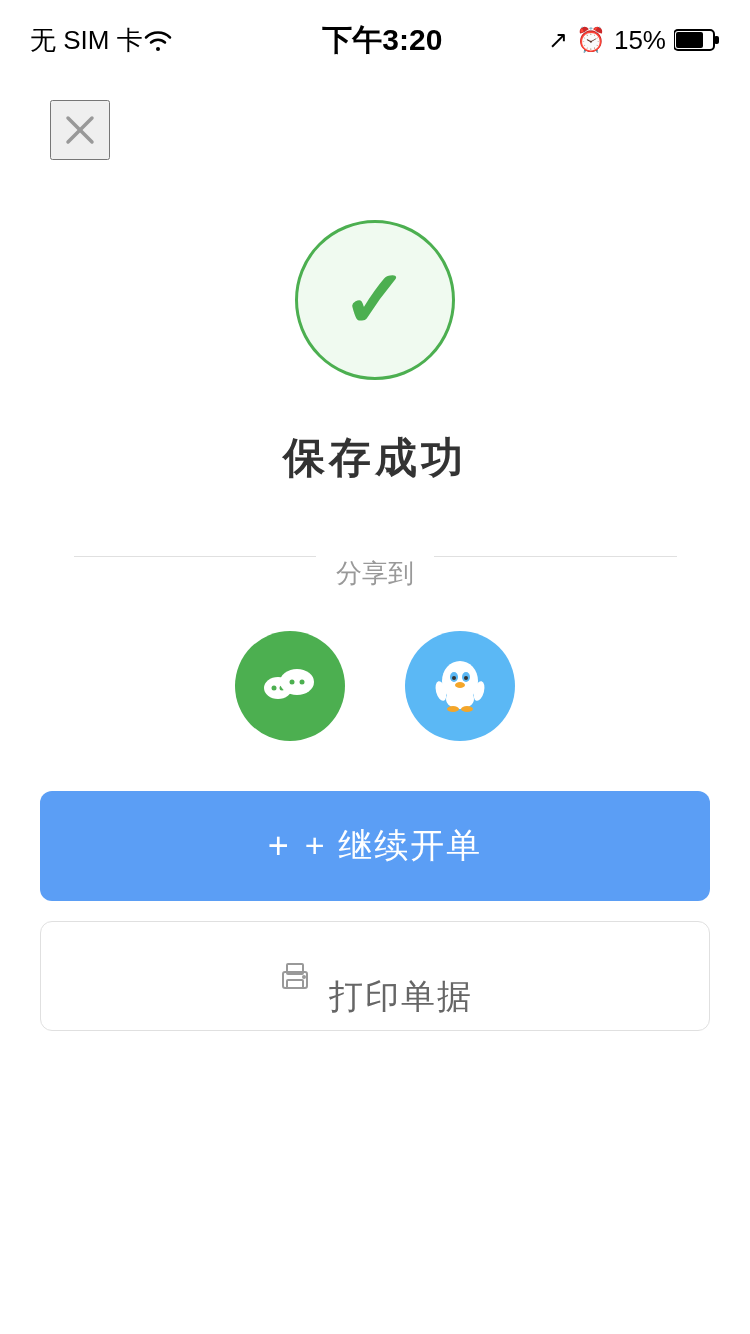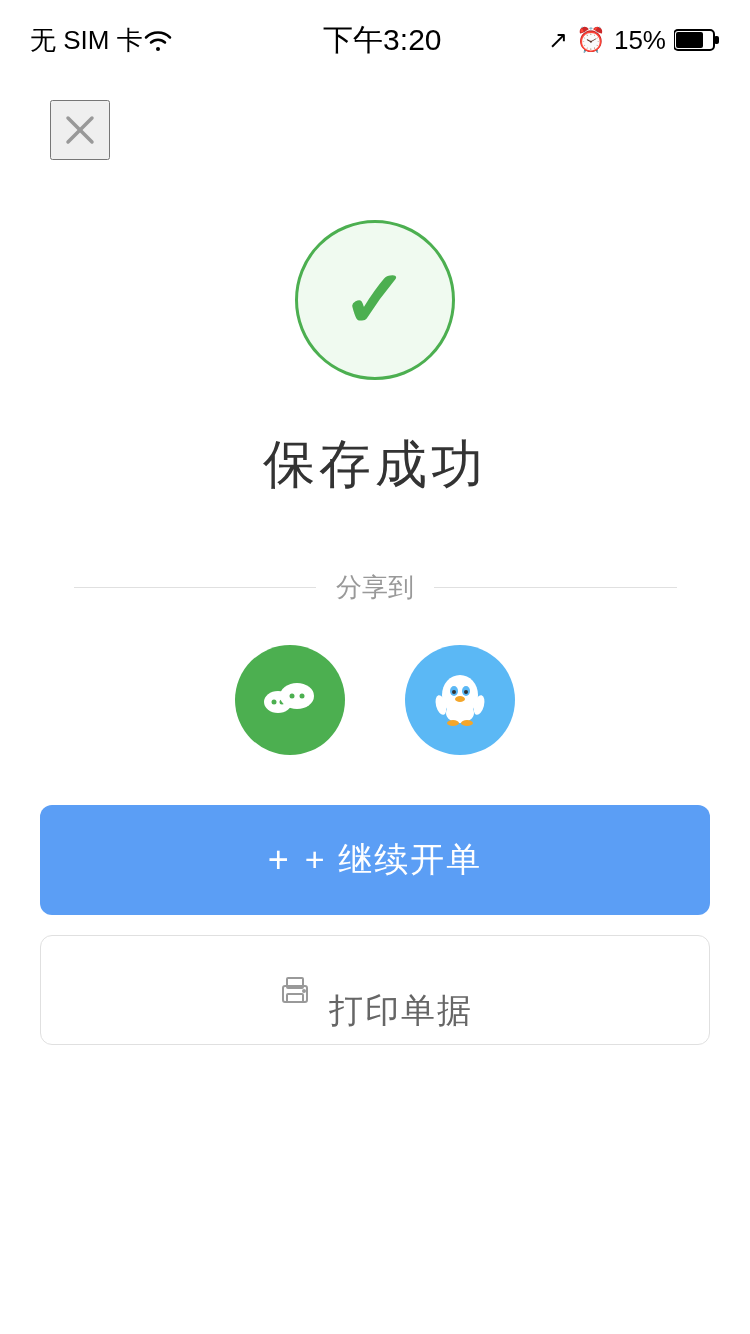--- a/index.html
+++ b/index.html
@@ -26,21 +26,21 @@
     }
     .status-left {
       display: flex;
       align-items: center;
       gap: 0;
       font-size: 26px;
       color: #000;
     }
     .status-center {
       font-size: 30px;
-      font-weight: 400;
+      font-weight: 700;
       color: #000;
       margin-left: 44px;
     }
     .status-right {
       display: flex;
       align-items: center;
       gap: 8px;
       font-size: 26px;
       color: #000;
     }
@@ -97,39 +97,38 @@
       margin-bottom: 50px;
     }
     .checkmark {
       font-size: 80px;
       color: #4CAF50;
       line-height: 1;
     }
 
     
     .success-title {
-      font-size: 52px;
-      font-weight: 400;
+      font-size: 42px;
+      font-weight: 700;
       color: #333;
       margin-bottom: 70px;
       letter-spacing: 4px;
     }
 
     
     .share-section {
       width: 100%;
       display: flex;
       flex-direction: column;
       align-items: center;
       margin-bottom: 50px;
     }
     .divider-row {
       width: 90%;
       display: flex;
-      align-items: center;
       gap: 20px;
       margin-bottom: 40px;
     }
     .divider-line {
       flex: 1;
       height: 1px;
       background: #e0e0e0;
     }
     .divider-text {
       font-size: 26px;

